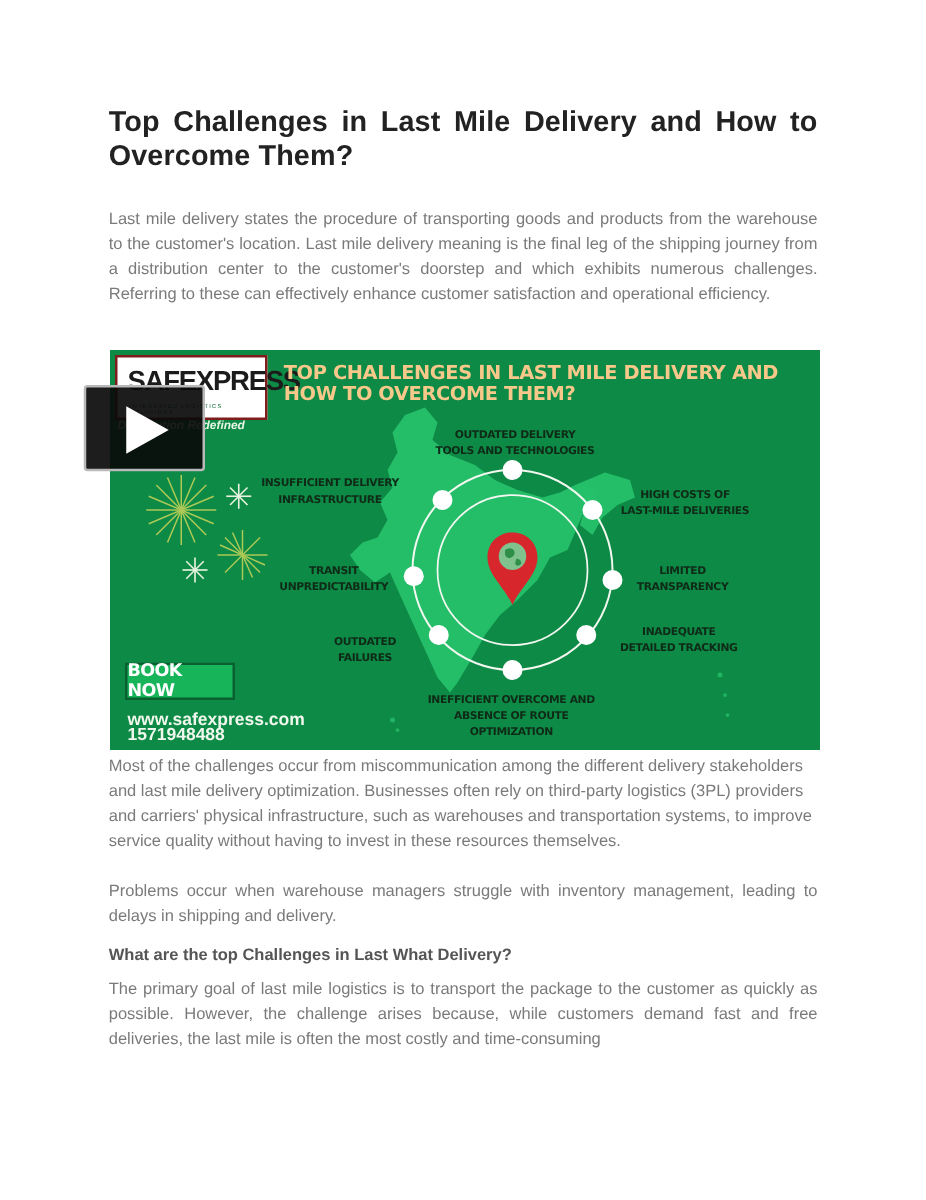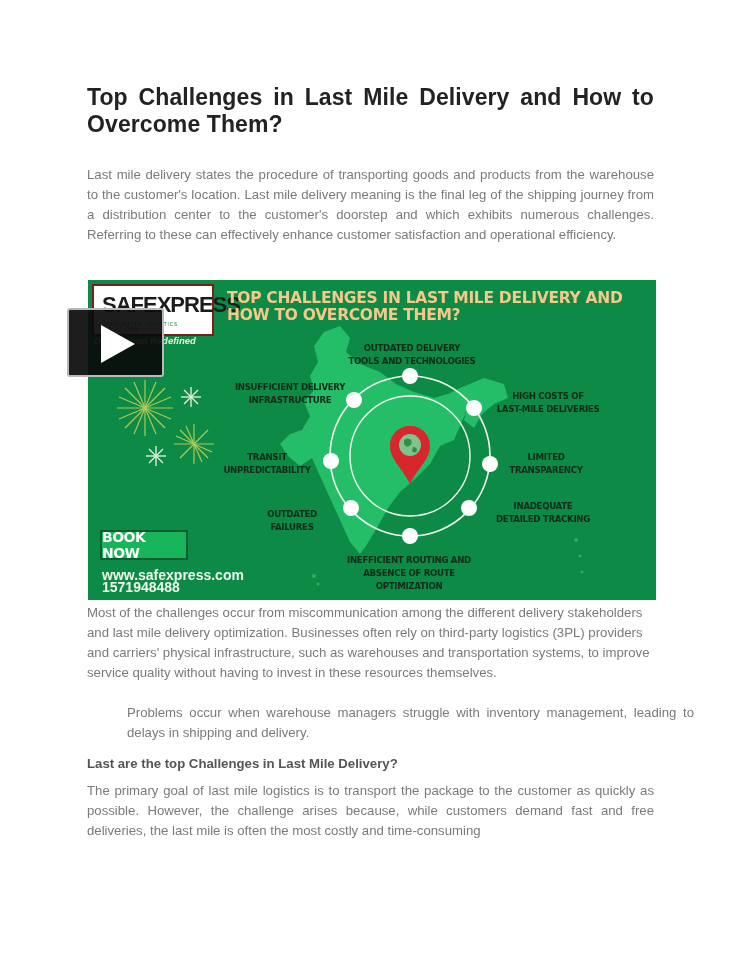--- a/index.html
+++ b/index.html
@@ -2,21 +2,21 @@
 <html><head>
 <meta charset="utf-8">
 <style>
   html, body { margin:0; padding:0; background:#ffffff; }
   body { width:741px; height:960px; position:relative; overflow:hidden; font-family:"Liberation Sans", sans-serif; }
   .page { position:absolute; left:0; top:0; width:741px; height:960px; background:#fff; }
   .title { position:absolute; left:87px; top:84px; width:567px; font-size:23px; font-weight:bold; color:#222; line-height:27px; text-align:justify; text-align-last:left; letter-spacing:0.1px; }
   .para { position:absolute; left:87px; width:567px; font-size:13.2px; color:#7a7a7a; line-height:20px; text-align:justify; }
   .p1 { top:165px; }
   .p2 { top:603px; text-align:left; }
-  .p3 { top:703px;margin-left:40px; }
+  .p3 { top:703px; }
   .subhead { position:absolute; left:87px; top:756px; font-size:13.2px; font-weight:bold; color:#555; }
   .p4 { top:781px; }
   .banner { position:absolute; left:88px; top:280px; width:568px; height:320px; background:#0d8a45; overflow:hidden; }
   .banner svg { position:absolute; left:0; top:0; }
   .logo { position:absolute; left:4px; top:4px; width:122px; height:52px; background:#fff; border:2px solid #7f1d1d; box-sizing:border-box; }
   .logo-text { position:absolute; left:8px; top:6px; font-size:22px; font-weight:bold; color:#1b1b1b; letter-spacing:-1px; font-family:"Liberation Sans", sans-serif; }
   .logo-sub { position:absolute; left:10px; top:36px; font-size:4.5px; color:#0a6b34; letter-spacing:1px; }
   .tagline { position:absolute; left:6px; top:55px; font-size:9.5px; font-weight:bold; font-style:italic; color:#e9f5e6; }
   .b-title { position:absolute; left:139px; top:10px; font-size:15.5px; font-weight:900; color:#f6c88a; line-height:17px; font-family:"DejaVu Sans", sans-serif; letter-spacing:-0.3px; }
   .lbl { position:absolute; font-size:8.6px; font-weight:bold; color:#0f2a17; text-align:center; line-height:13px; font-family:"DejaVu Sans", sans-serif; letter-spacing:-0.3px; }
@@ -110,48 +110,48 @@
     </div>
     <div class="tagline">Distribution Redefined</div>
 
     <div class="b-title">
       <div>TOP CHALLENGES IN LAST MILE DELIVERY AND</div>
       <div>HOW TO OVERCOME THEM?</div>
     </div>
 
     <div class="lbl" style="left:250px;top:62px;width:148px;white-space:pre-line;">OUTDATED DELIVERY
 TOOLS AND TECHNOLOGIES</div>
-    <div class="lbl" style="left:138px;top:101px;width:128px;white-space:pre-line;">INSUFFICIENT DELIVERY
+    <div class="lbl" style="left:112px;top:101px;width:128px;white-space:pre-line;">INSUFFICIENT DELIVERY
 INFRASTRUCTURE</div>
     <div class="lbl" style="left:124px;top:171px;width:110px;white-space:pre-line;">TRANSIT
 UNPREDICTABILITY</div>
     <div class="lbl" style="left:400px;top:110px;width:120px;white-space:pre-line;">HIGH COSTS OF
 LAST-MILE DELIVERIES</div>
     <div class="lbl" style="left:410px;top:171px;width:96px;white-space:pre-line;">LIMITED
 TRANSPARENCY</div>
     <div class="lbl" style="left:396px;top:220px;width:118px;white-space:pre-line;">INADEQUATE
 DETAILED TRACKING</div>
     <div class="lbl" style="left:168px;top:228px;width:72px;white-space:pre-line;">OUTDATED
 FAILURES</div>
-    <div class="lbl" style="left:246px;top:274px;width:150px;white-space:pre-line;">INEFFICIENT ROUTING AND
+    <div class="lbl" style="left:246px;top:274px;width:150px;white-space:pre-line;">INEFFICIENT OVERCOME AND
 ABSENCE OF ROUTE
 OPTIMIZATION</div>
 
     <div class="book">BOOK NOW</div>
     <div class="contact">
       <div>www.safexpress.com</div>
       <div>1571948488</div>
     </div>
   </div>
 
   <div class="play">
     <svg width="38" height="42" viewBox="0 0 38 42">
       <polygon points="2,2 36,21 2,40" fill="#ffffff"></polygon>
     </svg>
   </div>
 
   <div class="para p2">Most of the challenges occur from miscommunication among the different delivery stakeholders and last mile delivery optimization. Businesses often rely on third-party logistics (3PL) providers and carriers' physical infrastructure, such as warehouses and transportation systems, to improve service quality without having to invest in these resources themselves.</div>
   <div class="para p3">Problems occur when warehouse managers struggle with inventory management, leading to delays in shipping and delivery.</div>
 
-  <div class="subhead">Last are the top Challenges in Last Mile Delivery?</div>
+  <div class="subhead">What are the top Challenges in Last What Delivery?</div>
 
   <div class="para p4">The primary goal of last mile logistics is to transport the package to the customer as quickly as possible. However, the challenge arises because, while customers demand fast and free deliveries, the last mile is often the most costly and time-consuming</div>
 </div>
 
 </body></html>

